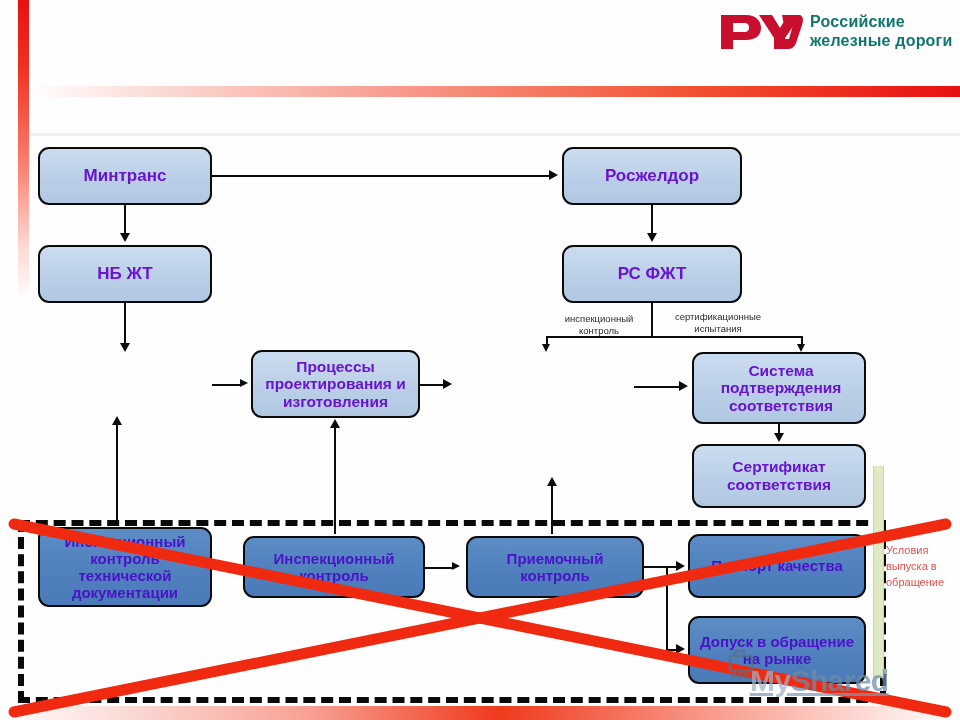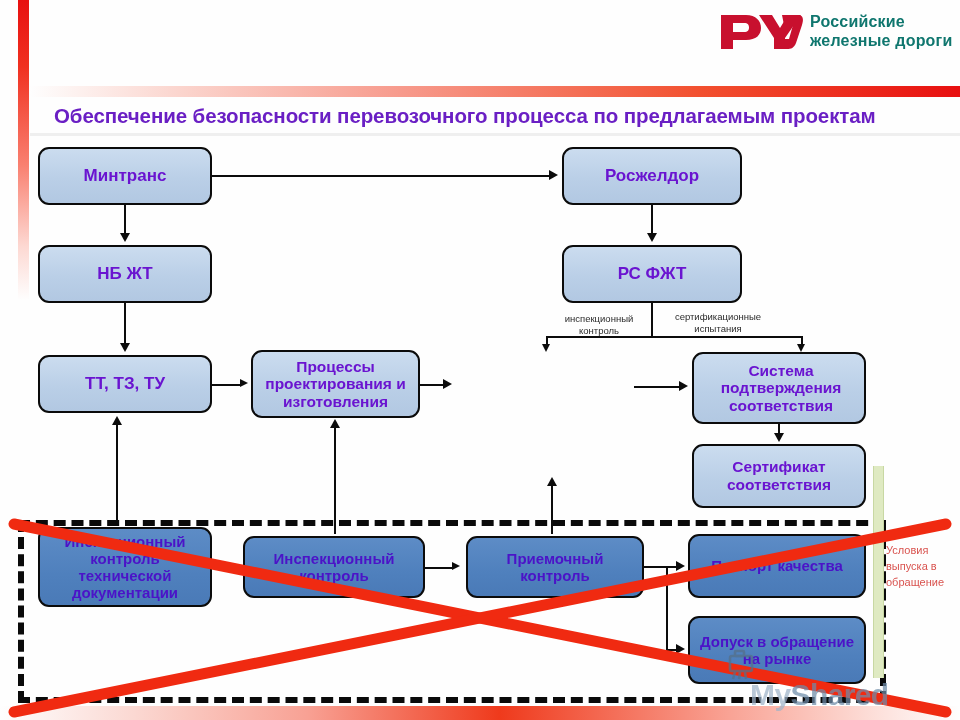--- a/index.html
+++ b/index.html
@@ -102,23 +102,24 @@
   .condition-text {
     position: absolute; left: 886px; top: 542px; width: 74px;
     color: #d9534f; font-size: 11px; line-height: 16px; text-align: left;
   }
 
   
   .redx { position: absolute; left: 0; top: 496px; width: 960px; height: 224px; }
 
   
   .watermark {
-    position: absolute; left: 750px; top: 678px;
+    position: absolute; left: 750px; top: 664px;
     font-size: 30px; font-weight: bold; color: #7f9ab5; opacity: .72;
     letter-spacing: -0.6px;
+    text-decoration: underline;
   }
   .watermark .my { color: #9fb4c9; }
   .watermark .shared { color: #6e8ca8; }
   .wm-icon { position: absolute; left: 726px; top: 648px; width: 34px; height: 32px; opacity: .75; }
 </style>
 </head>
 <body>
 
 <div id="stage">
 
@@ -132,31 +133,29 @@
       <path d="M3 3 H28 C38 3 43 9 43 16 C43 23 38 28 28 28 H15 V37 H3 Z M15 11 V20 H26 C30 20 31 18 31 15.5 C31 13 30 11 26 11 Z" fill="#c8102e"></path>
       <path d="M41 3 H54 L62 16 L70 3 H83 L67 26 V37 H56 V26 Z" fill="#c8102e"></path>
       <path d="M64 3 H80 C85 3 86 7 84 13 L78 31 C76 36 73 37 69 37 H58 L63 27 H71 L75 13 H66 Z" fill="#c8102e"></path>
     </svg>
     <div class="logo-text">
       <div>Российские</div>
       <div>железные дороги</div>
     </div>
   </div>
 
-  <div class="page-title">Обеспечение безопасности перевозочного процесса по предлагаемым проектам</div>
 
   <div class="node light" style="left:38px; top:147px; width:174px; height:58px; font-size:17px;">Минтранс</div>
 
   <div class="node light" style="left:562px; top:147px; width:180px; height:58px; font-size:17px;">Росжелдор</div>
 
   <div class="node light" style="left:38px; top:245px; width:174px; height:58px; font-size:17px;">НБ ЖТ</div>
 
   <div class="node light" style="left:562px; top:245px; width:180px; height:58px; font-size:17px;">РС ФЖТ</div>
 
-  <div class="node light" style="left:38px; top:355px; width:174px; height:58px; font-size:17px;">ТТ, ТЗ, ТУ</div>
 
   <div class="node light" style="left:251px; top:350px; width:169px; height:68px; font-size:15.5px;">Процессы проектирования и изготовления</div>
 
 
   <div class="node light" style="left:692px; top:352px; width:174px; height:72px; font-size:15.5px;padding-left:8px;">Система подтверждения соответствия</div>
 
   <div class="node light" style="left:692px; top:444px; width:174px; height:64px; font-size:15.5px;">Сертификат соответствия</div>
 
   <div class="node dark" style="left:38px; top:527px; width:174px; height:80px; font-size:15px;">Инспекционный контроль технической документации</div>
 

